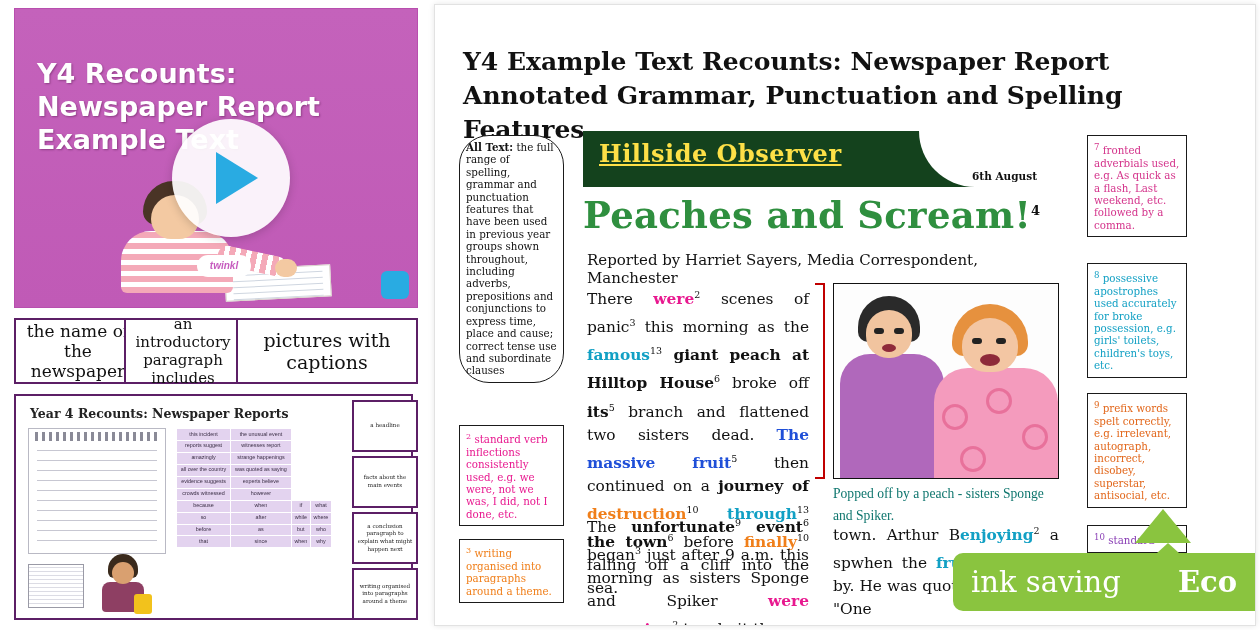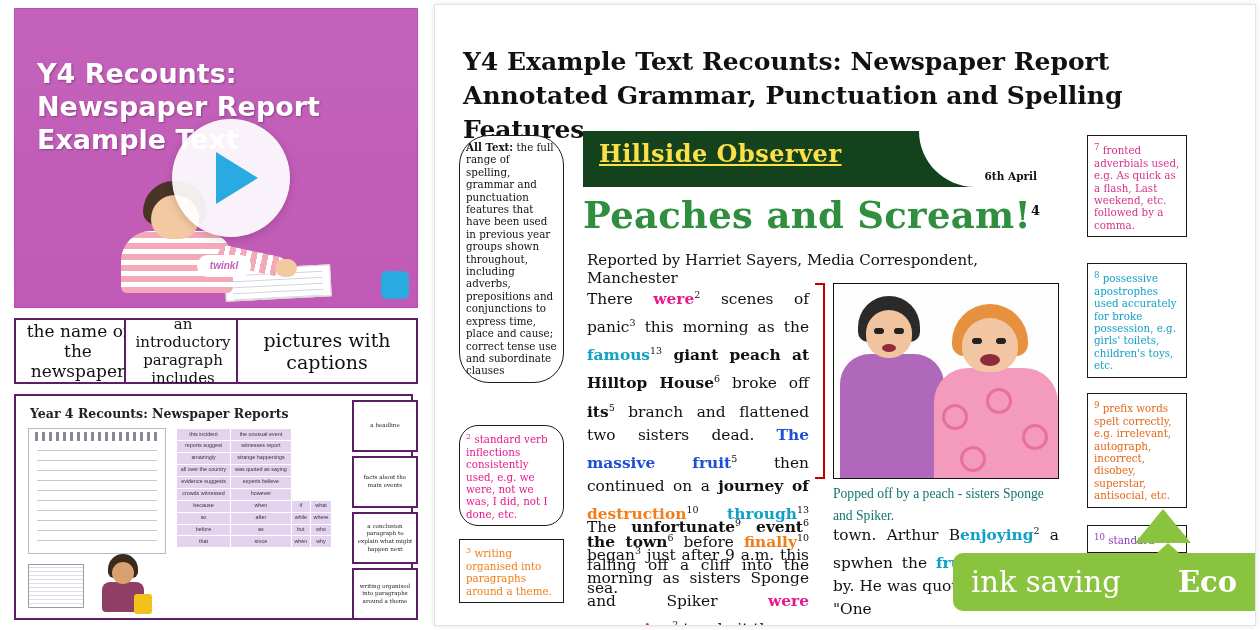--- a/index.html
+++ b/index.html
@@ -152,21 +152,21 @@
   }
 
   
   .anno {
     position:absolute; border:1.5px solid #1a1a1a; background:#ffffff;
     padding:5px 6px; font-size:10.3px; line-height:12.4px;
     font-family:"DejaVu Serif", serif;
   }
   .anno sup { font-size:8px; vertical-align:super; }
   #anno-all-text { left:24px; top:130px; width:105px; color:#111;border-radius:30px; }
-  #anno-2 { left:24px; top:420px; width:105px; color:#e8188f;border-radius:19px; }
+  #anno-2 { left:24px; top:420px; width:105px; color:#e8188f; }
   #anno-3 { left:24px; top:534px; width:105px; color:#f07f1a; }
 
   .anno-right { position:absolute; border:1.5px solid #1a1a1a; background:#fff;
     padding:5px 6px; font-size:10.3px; line-height:12.4px;
     font-family:"DejaVu Serif", serif; }
   #anno-r1 { left:652px; top:130px; width:100px; color:#d4338b; }
   #anno-r8 { left:652px; top:258px; width:100px; color:#12a0c4; }
   #anno-r9 { left:652px; top:388px; width:100px; color:#e2671b; }
   #anno-r10 { left:652px; top:520px; width:100px; color:#8a3fb5; }
 
@@ -425,21 +425,21 @@
   <div class="anno-right" id="anno-r10">
     <sup>10</sup>
     <span>standard</span>
   </div>
 
   <div id="newspaper">
 
     <div id="masthead">
       <div id="masthead-title">Hillside Observer</div>
       <div id="masthead-wave">
-        <div id="masthead-date">6th April</div>
+        <div id="masthead-date">6th August</div>
       </div>
     </div>
 
     <div id="headline">
       <span>Peaches and Scream!</span><sup>4</sup>
     </div>
 
     <div id="byline">Reported by Harriet Sayers, Media Correspondent, Manchester</div>
 
     <div class="col-text" id="col-left"><span>There </span><span class="c-pink">were</span><sup>2</sup><span> scenes of panic</span><sup>3</sup><span> this morning as the </span><span class="c-teal">famous</span><sup>13</sup><span class="c-black-b"> giant peach at Hilltop House</span><sup>6</sup><span> broke off </span><span class="c-black-b">its</span><sup>5</sup><span> branch and flattened two sisters dead. </span><span class="c-blue">The massive fruit</span><sup>5</sup><span> then continued on a </span><span class="c-black-b">journey of </span><span class="c-orange">destruction</span><sup>10</sup><span> </span><span class="c-teal">through</span><sup>13</sup><span class="c-black-b"> the town</span><sup>6</sup><span> before </span><span class="c-orange">finally</span><sup>10</sup><span> falling off a cliff into the sea.</span></div>

